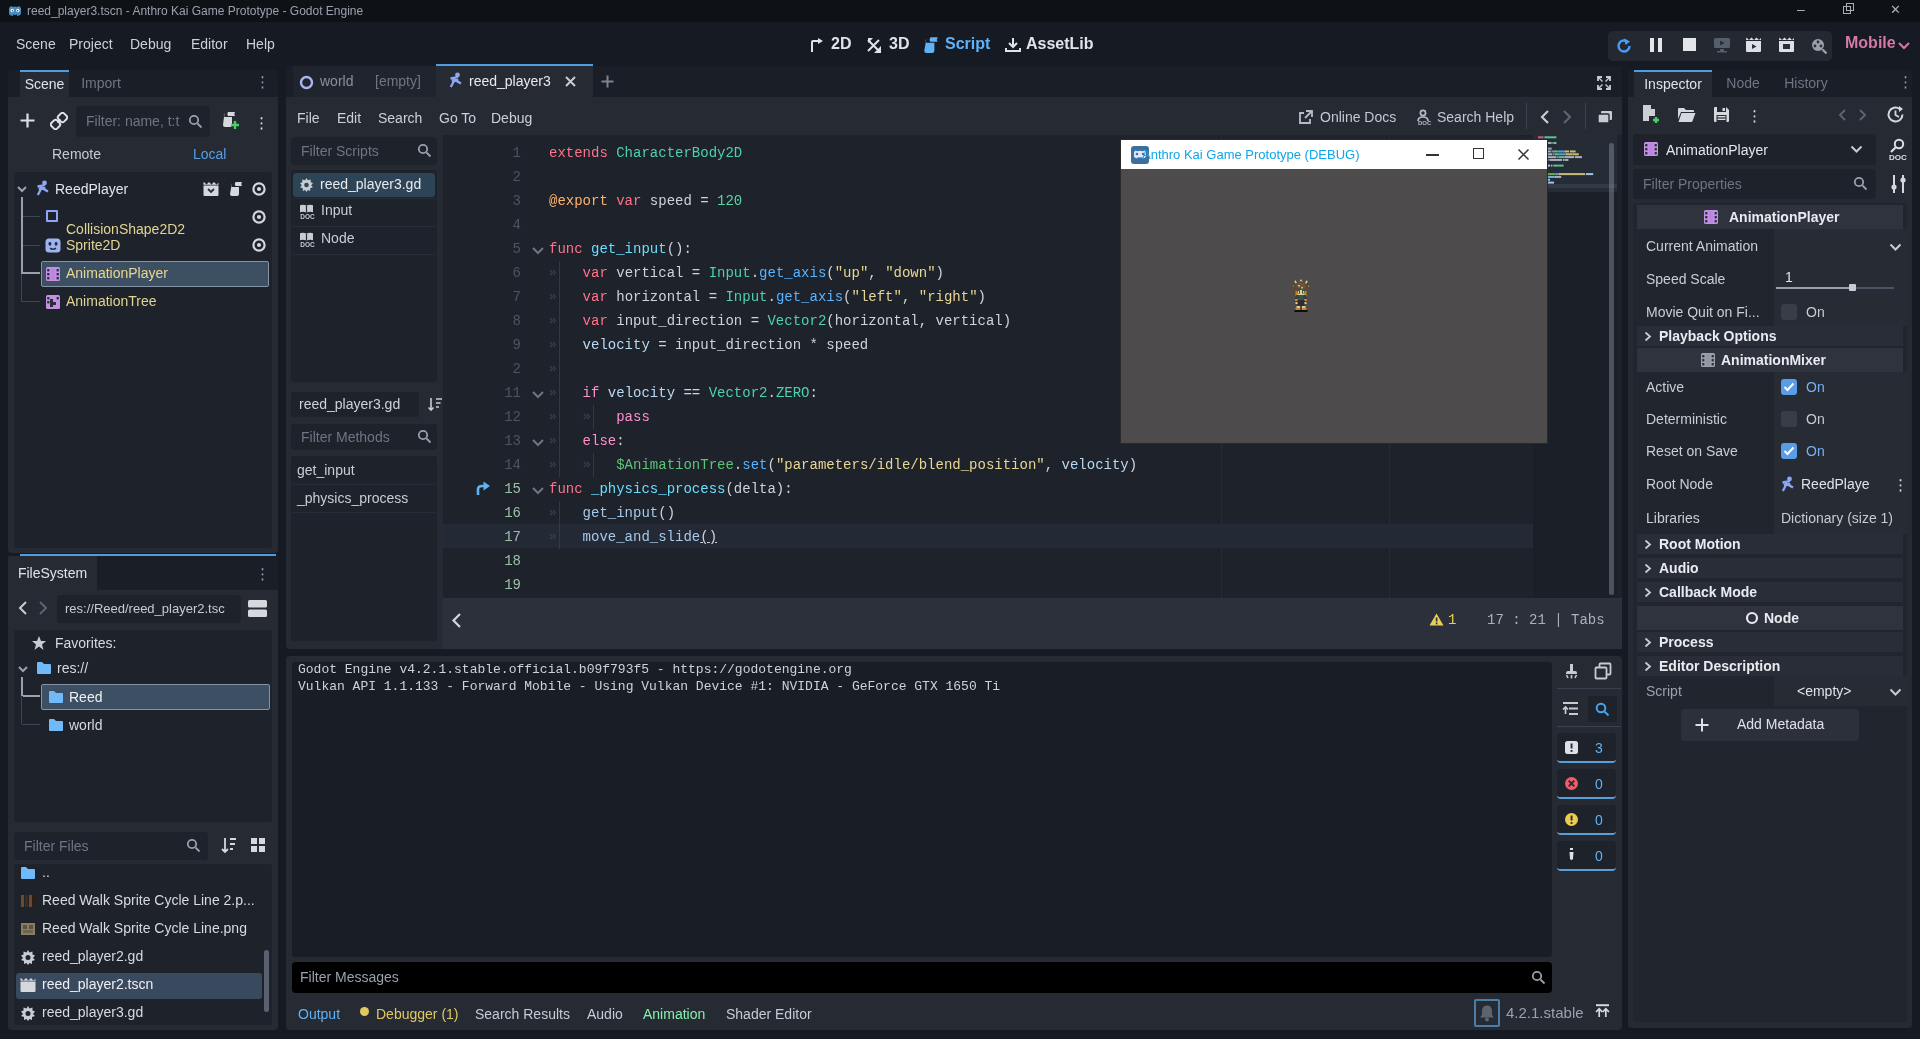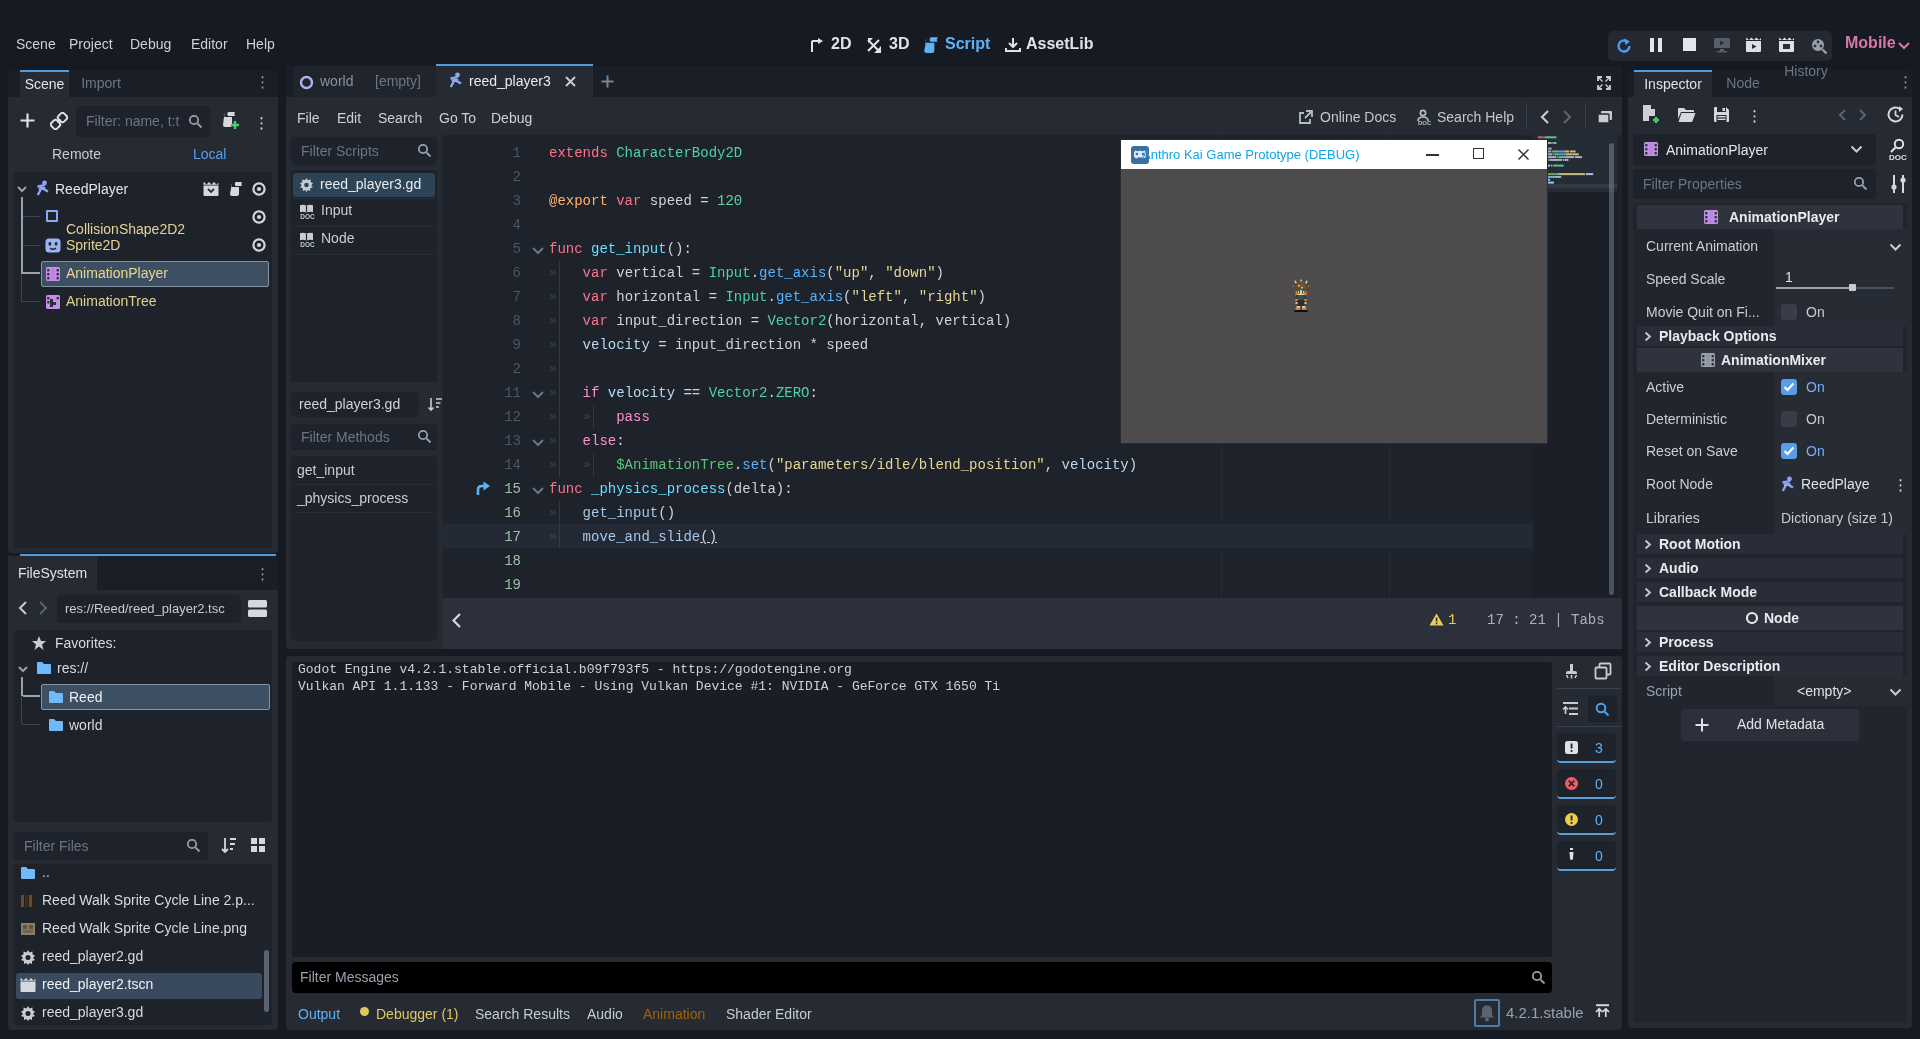--- a/index.html
+++ b/index.html
@@ -17,20 +17,35 @@
 svg { display:block; }
 .icon { position:absolute; }
 .row-label { position:absolute; color:#c9cdd4; }
 .secthead { position:absolute; background:#282d37; color:#e8ebef; font-weight:bold; }
 .cat { position:absolute; background:#2e333d; color:#e8ebef; font-weight:bold; text-align:center; }
 </style>
 </head>
 <body>
 <div id="root">
 
+  <div class="abs" id="titlebar" style="left:0;top:0;width:1920px;height:22px;background:#0e1217;">
+    <svg class="icon" style="left:7px;top:3px;" width="16" height="16" viewBox="0 0 16 16">
+        <path fill="#478cbf" d="M2 5 L4 3 L6 4 L8 3.5 L10 4 L12 3 L14 5 L14 10 Q14 12 12 12.5 L10 13 L10 11.5 L8 12 L6 11.5 L6 13 L4 12.5 Q2 12 2 10 Z"></path>
+        <circle cx="5.2" cy="7.5" r="1.7" fill="#fff"></circle>
+        <circle cx="10.8" cy="7.5" r="1.7" fill="#fff"></circle>
+        <circle cx="5.4" cy="7.7" r="0.8" fill="#414042"></circle>
+        <circle cx="10.6" cy="7.7" r="0.8" fill="#414042"></circle>
+        <rect x="7.4" y="8.5" width="1.2" height="2" fill="#478cbf"></rect>
+      </svg>
+    <span class="abs" style="left:27px;top:4px;font-size:12px;color:#9aa1ad;">reed_player3.tscn - Anthro Kai Game Prototype - Godot Engine</span>
+    <span class="abs" style="left:1797px;top:1px;color:#a9aeb8;font-size:14px;">–</span>
+    <span class="abs" style="left:1843px;top:6px;width:8px;height:8px;border:1px solid #a9aeb8;"></span>
+    <span class="abs" style="left:1846px;top:3px;width:8px;height:8px;border:1px solid #a9aeb8;"></span>
+    <span class="abs" style="left:1890px;top:2px;color:#a9aeb8;font-size:13px;">✕</span>
+  </div>
 
   <div class="abs" id="menubar" style="left:0;top:22px;width:1920px;height:44px;">
     <span class="abs" style="left:16px;top:14px;color:#ccd1d9;font-size:14px;">Scene</span>
     <span class="abs" style="left:69px;top:14px;color:#ccd1d9;font-size:14px;">Project</span>
     <span class="abs" style="left:130px;top:14px;color:#ccd1d9;font-size:14px;">Debug</span>
     <span class="abs" style="left:191px;top:14px;color:#ccd1d9;font-size:14px;">Editor</span>
     <span class="abs" style="left:246px;top:14px;color:#ccd1d9;font-size:14px;">Help</span>
 
     <svg class="icon" style="left:809px;top:15px;" width="17" height="17" viewBox="0 0 17 17">
         <path d="M3 15 L3 5 Q3 4 4 4 L11 4" stroke="#e0e3e8" stroke-width="2" fill="none"></path>
@@ -587,38 +602,38 @@
   <svg class="icon" style="left:1531px;top:970px;" width="15" height="15" viewBox="0 0 15 15">
       <circle cx="6" cy="6" r="4.2" stroke="#9aa1ac" stroke-width="1.8" fill="none"></circle>
       <path d="M9.5 9.5 L13.5 13.5" stroke="#9aa1ac" stroke-width="1.8"></path>
     </svg>
 
   <span class="abs" style="left:298px;top:1006px;color:#5fb2f6;font-size:14px;">Output</span>
   <span class="abs" style="left:360px;top:1007px;width:9px;height:9px;border-radius:50%;background:#e0c860;"></span>
   <span class="abs" style="left:376px;top:1006px;color:#e0c860;font-size:14px;">Debugger (1)</span>
   <span class="abs" style="left:475px;top:1006px;color:#c6ccd4;font-size:14px;">Search Results</span>
   <span class="abs" style="left:587px;top:1006px;color:#c6ccd4;font-size:14px;">Audio</span>
-  <span class="abs" style="left:643px;top:1006px;color:#a16207;font-size:14px;">Animation</span>
+  <span class="abs" style="left:643px;top:1006px;color:#86efac;font-size:14px;">Animation</span>
   <span class="abs" style="left:726px;top:1006px;color:#c6ccd4;font-size:14px;">Shader Editor</span>
   <div class="abs" style="left:1474px;top:999px;width:26px;height:28px;border:2px solid #4b7da8;border-radius:2px;"></div>
   <svg class="icon" style="left:1479px;top:1004px;" width="16" height="18" viewBox="0 0 16 18">
       <path fill="#5c6470" d="M8 1.5 Q13 1.5 13 7 L13 11 L15 13.5 L1 13.5 L3 11 L3 7 Q3 1.5 8 1.5 Z"></path>
       <circle cx="8" cy="15.5" r="2" fill="#5c6470"></circle>
     </svg>
   <span class="abs" style="left:1506px;top:1004px;color:#9aa2ad;font-size:15px;">4.2.1.stable</span>
   <svg class="icon" style="left:1595px;top:1004px;" width="15" height="14" viewBox="0 0 15 14">
       <path d="M1 1.2 L14 1.2" stroke="#d5d8dd" stroke-width="2"></path>
       <path d="M4.2 13 L4.2 5.5 M1 8 L4.2 4.8 L7.4 8 M10.8 13 L10.8 5.5 M7.6 8 L10.8 4.8 L14 8" stroke="#d5d8dd" stroke-width="1.7" fill="none"></path>
     </svg>
 
   <div class="tabstrip" style="left:1628px;top:70px;width:284px;height:27px;"></div>
   <div class="panel" style="left:1628px;top:97px;width:284px;height:931px;border-radius:0 0 4px 4px;"></div>
   <div class="tab-active" style="left:1634px;top:70px;width:78px;height:27px;line-height:25px;">Inspector</div>
   <div class="tab-inactive" style="left:1714px;top:70px;width:58px;height:27px;line-height:27px;">Node</div>
-  <div class="tab-inactive" style="left:1772px;top:58px;width:68px;height:27px;line-height:27px;">History</div>
+  <div class="tab-inactive" style="left:1772px;top:70px;width:68px;height:27px;line-height:27px;">History</div>
   <span class="abs" style="left:1898px;top:73px;color:#9aa1ac;font-size:15px;">⋮</span>
 
   <svg class="icon" style="left:1641px;top:104px;" width="18" height="20" viewBox="0 0 18 20">
       <path fill="#d5d8dd" d="M2 1 L10 1 L14 5 L14 12 L8 12 L8 17 L2 17 Z M10 1 L10 5 L14 5 Z" opacity="0.95"></path>
       <path d="M12 16 L18 16 M15 13 L15 19" stroke="#45d164" stroke-width="2.4"></path>
     </svg>
   <svg class="icon" style="left:1677px;top:106px;" width="19" height="16" viewBox="0 0 19 16">
       <path fill="#d5d8dd" d="M1 3 Q1 2 2 2 L7 2 L9 4 L16 4 Q17 4 17 5 L17 6 L4 6 L1 13 Z"></path>
       <path fill="#d5d8dd" d="M4.5 7 L18.5 7 L15.5 15 Q15.3 16 14.3 16 L1.5 16 Z"></path>
     </svg>

